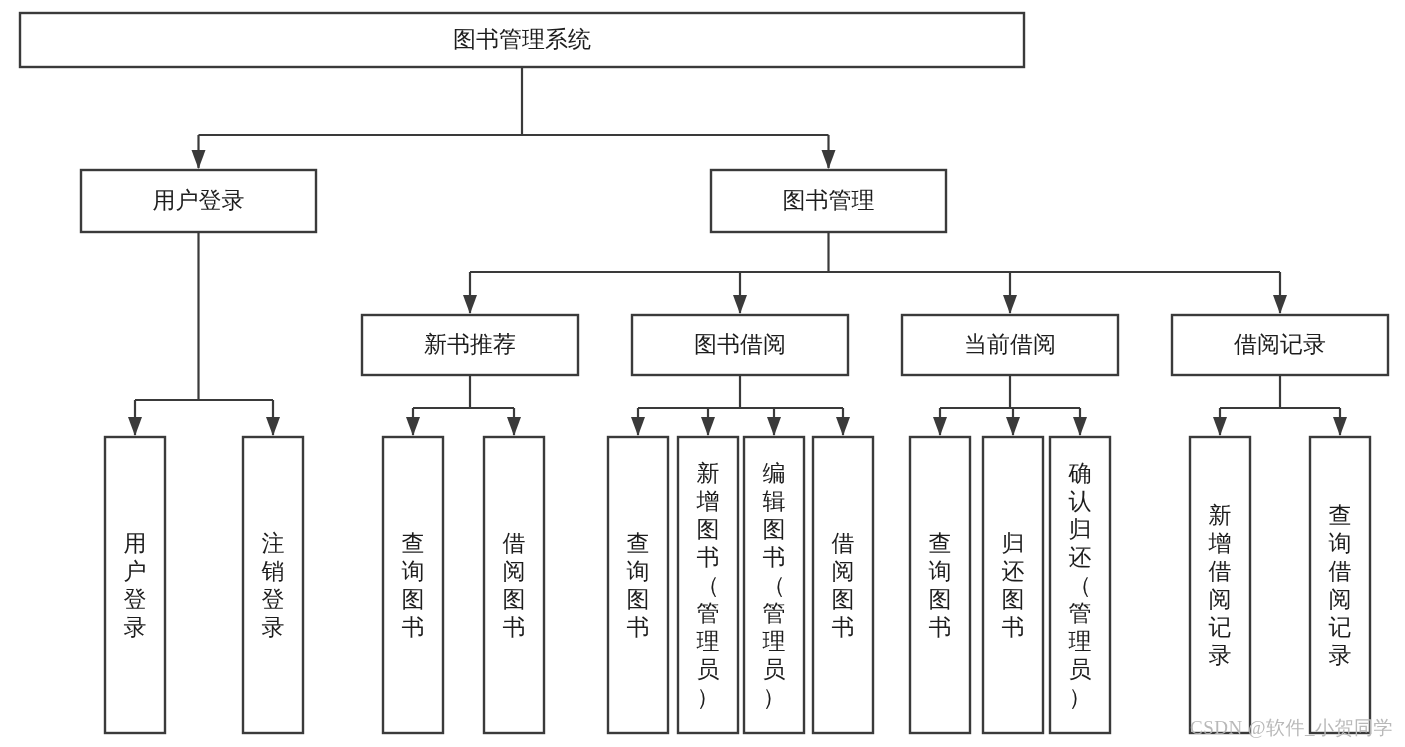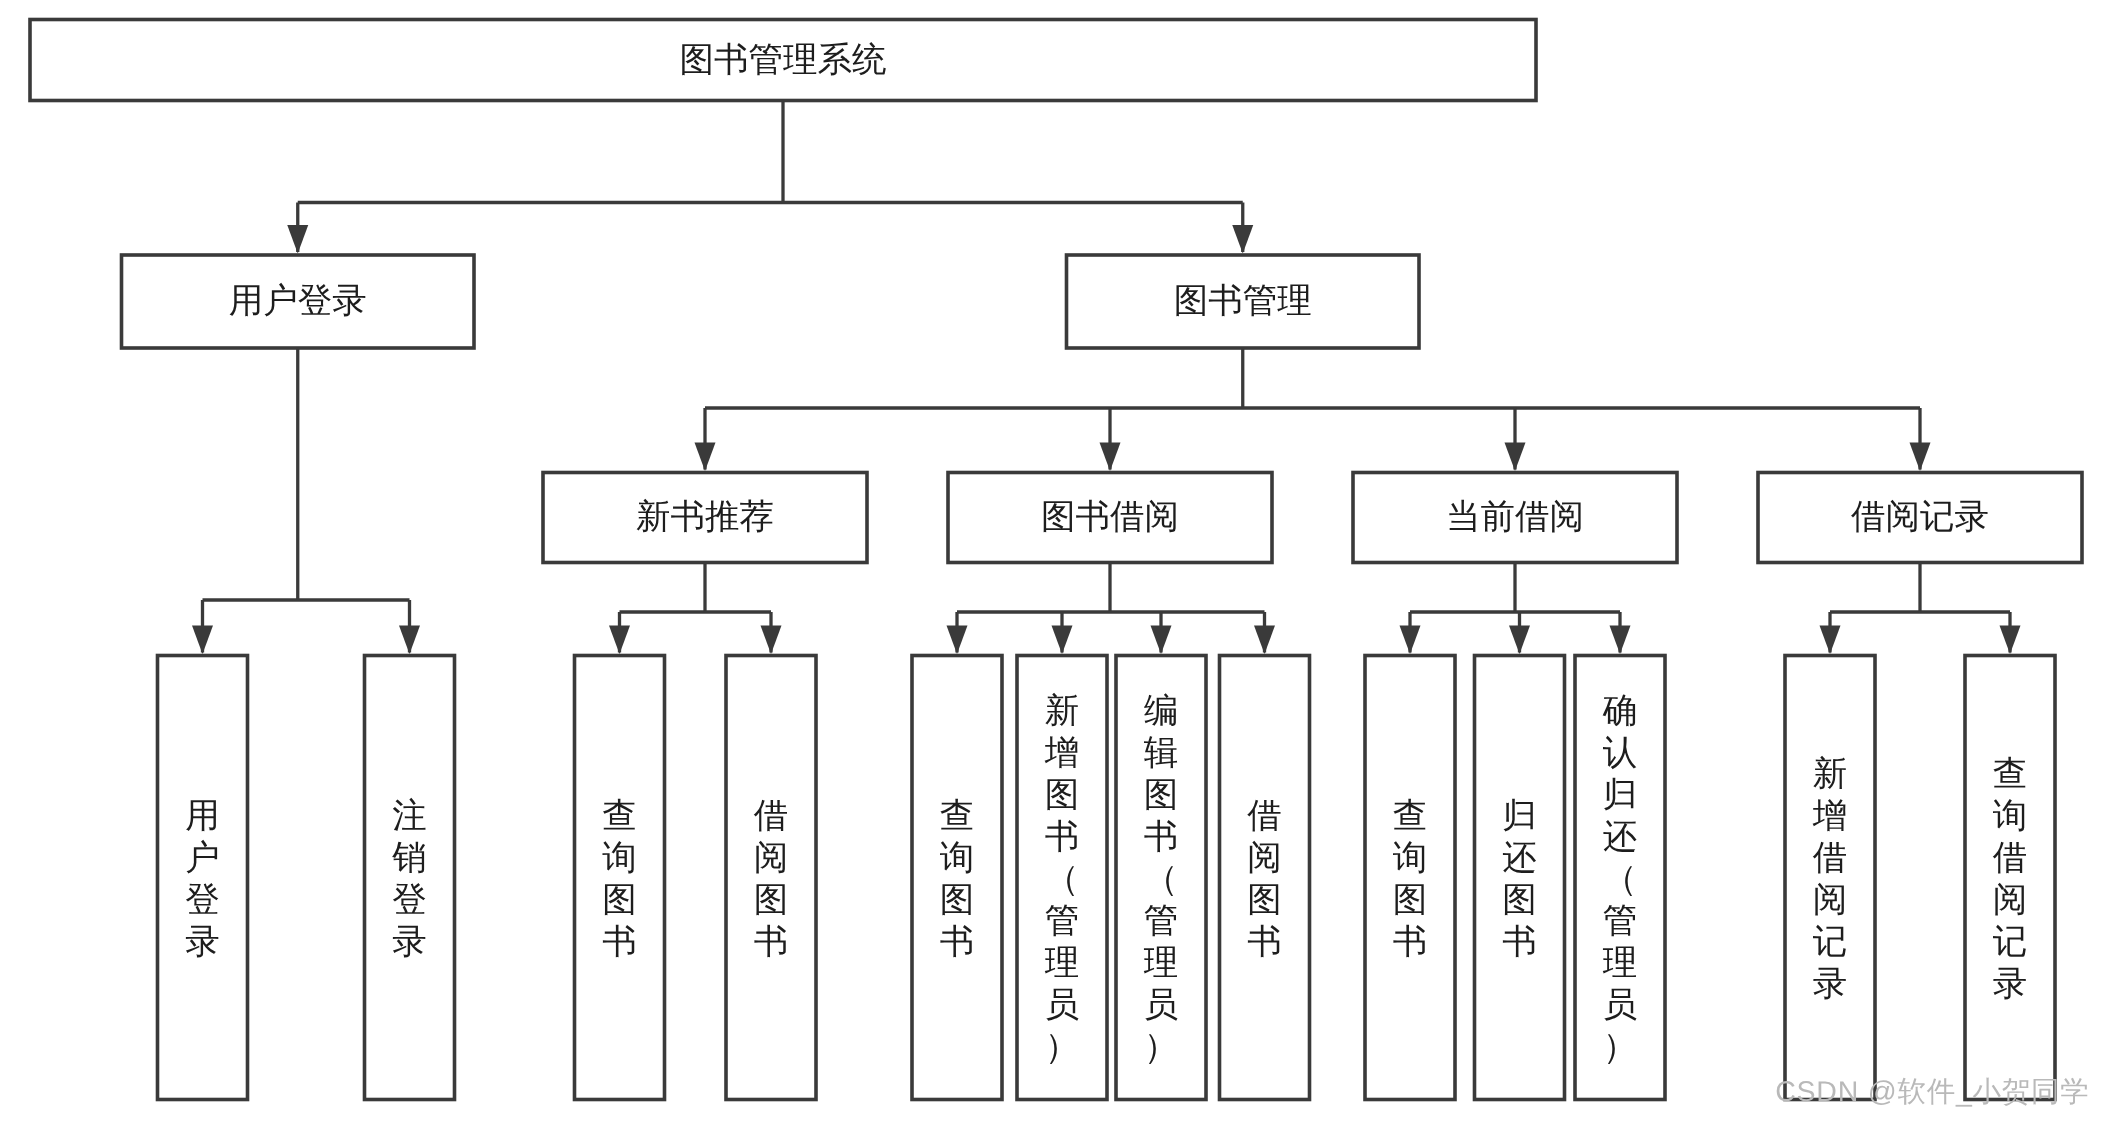--- a/index.html
+++ b/index.html
@@ -45,21 +45,21 @@
   .node-label-vertical {
     fill: #1d1d1d;
     font-family: "Liberation Sans", "DejaVu Sans", sans-serif;
     font-size: 23px;
     text-anchor: middle;
   }
   .watermark {
     position: absolute;
     right: 12px;
     bottom: 6px;
-    font-family: Liberation Sans, sans-serif;
+    font-family: Liberation Serif, serif;
     font-size: 19px;
     color: #b9b9b9;
     letter-spacing: 0.5px;
     white-space: nowrap;
     pointer-events: none;
   }
 </style>
 </head>
 <body>
 

